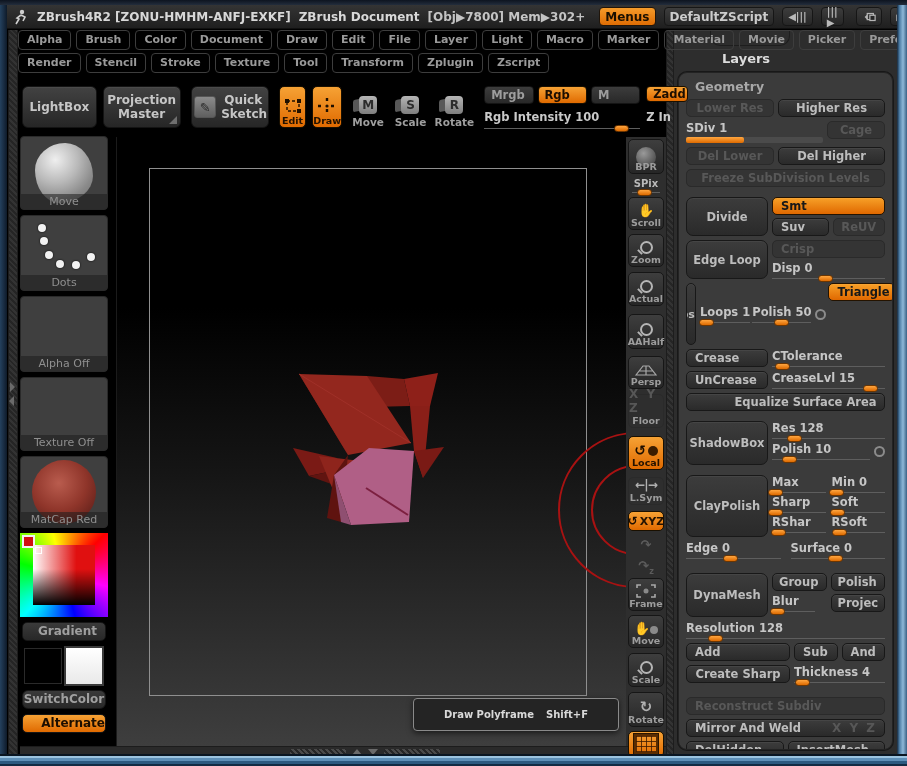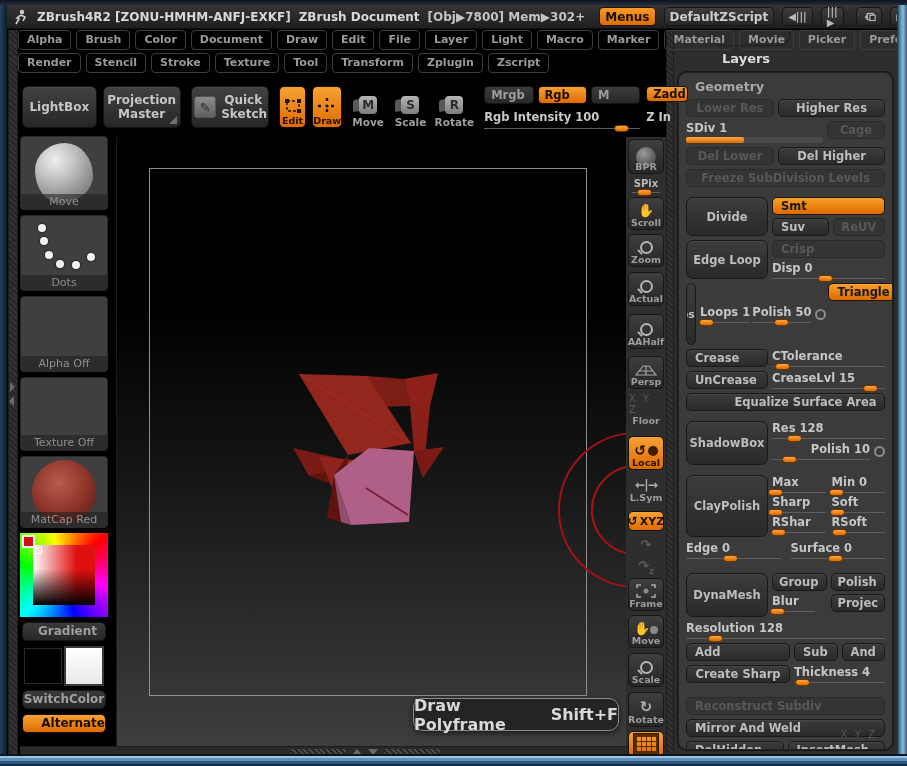--- a/index.html
+++ b/index.html
@@ -63,21 +63,21 @@
   .tray-btn { width:80px; margin:0 0 5px 2px; height:19px; border-radius:5px; border:1px solid #161616; background:linear-gradient(#3a3a3a,#282828); color:#9f9f9f; font-size:12px; font-weight:bold; text-align:center; line-height:17px; }
   .tray-btn.orange { background:linear-gradient(#f6a235,#e06a00); color:#1c0e00; width:84px; }
   .swatches { position:relative; height:40px; margin-bottom:4px; }
   .sw-black { position:absolute; left:4px; top:2px; width:38px; height:36px; background:#000; border:1px solid #2a2a2a; }
   .sw-white { position:absolute; left:44px; top:0px; width:40px; height:40px; background:linear-gradient(#ffffff,#e9e9e9); border:2px solid #3a3a3a; }
 
   
   .canvas { position:absolute; left:116px; top:137px; width:510px; height:609px; background:linear-gradient(#000 0%,#000 28%,#151515 55%,#3e3e3e 100%); overflow:hidden; z-index:10; border-left:1px solid #1b1b1b; }
   .doc-frame { position:absolute; left:32px; top:31px; width:438px; height:528px; border:1px solid #8f8f8f; }
   .ring { position:absolute; border:2px solid #a81212; border-radius:50%; }
-  .tooltip { position:absolute; left:296px; top:561px; width:206px; height:33px; background:#242424; border:1px solid #8a8a8a; border-radius:10px; display:flex; align-items:center; justify-content:center; gap:12px; color:#d9d9d9; font-size:16px; font-weight:bold; box-shadow:0 2px 6px rgba(0,0,0,.6); }
+  .tooltip { position:absolute; left:296px; top:561px; width:206px; height:33px; background:#242424; border:1px solid #8a8a8a; border-radius:4px; display:flex; align-items:center; justify-content:center; gap:12px; color:#d9d9d9; font-size:10px; font-weight:bold; box-shadow:0 2px 6px rgba(0,0,0,.6); }
 
   .bottom-div { position:absolute; left:20px; top:746px; width:648px; height:9px; background:#2a2a2a; border-top:1px solid #1c1c1c; z-index:15; }
   .hatch { position:absolute; top:2px; height:5px; width:56px; background:repeating-linear-gradient(45deg,#4a4a4a 0 2px,#262626 2px 4px); }
   .tri { position:absolute; top:2px; width:0; height:0; border-left:5px solid transparent; border-right:5px solid transparent; }
 
   
   .rstrip { position:absolute; left:626px; top:137px; width:42px; height:609px; background:#2e2e2e; z-index:20; }
   .rs-btn { position:absolute; left:2px; width:36px; border-radius:5px; border:1px solid #161616; background:linear-gradient(#3e3e3e,#262626); color:#9d9d9d; font-size:9.5px; font-weight:bold; display:flex; flex-direction:column; align-items:center; justify-content:flex-end; padding-bottom:1px; }
   .rs-btn.orange { background:linear-gradient(#f6a235,#e06a00); color:#241200; border-color:#1a1000; }
   .rs-plain { position:absolute; left:2px; width:36px; color:#b9b9b9; font-size:10px; font-weight:bold; text-align:center; background:none; border:none; }
@@ -100,21 +100,21 @@
   .g-row { display:flex; gap:4px; margin:0 7px 4px 7px; align-items:stretch; }
   .gb { height:18px; border-radius:5px; border:1px solid #181818; background:linear-gradient(#3c3c3c,#2a2a2a); color:#bdbdbd; font-size:11.5px; font-weight:bold; text-align:center; line-height:16px; box-shadow:0 1px 0 rgba(255,255,255,.05) inset; padding:0 4px; white-space:nowrap; overflow:hidden; }
   .gb.dis { color:#585858; background:#343434; border-color:#2a2a2a; box-shadow:none; }
   .gb.orange { background:linear-gradient(#f7a028,#e06800); color:#181818; border-color:#241300; }
   .gbig { display:flex; align-items:center; justify-content:center; border-radius:7px; line-height:normal; }
   .gsl { display:flex; flex-direction:column; justify-content:center; min-width:0; }
   .gsl .lab { font-size:11.5px; font-weight:bold; color:#c6c6c6; white-space:nowrap; }
   .gsl .trk { margin-top:3px; }
   .circ { width:11px; height:11px; border:2px solid #8b8b8b; border-radius:50%; align-self:center; flex:none; }
   .sp6 { height:6px; } .sp10 { height:10px; }
-  .axes { color:#575757; font-size:10px; font-weight:normal; letter-spacing:2px; position:absolute; right:8px; top:2px;margin-top:8px; }
+  .axes { color:#575757; font-size:12px; font-weight:bold; letter-spacing:2px; position:absolute; right:8px; top:2px; }
   .fill-trk { position:relative; height:6px; background:#4b4b4b; border-radius:2px; margin-top:2px; }
   .fill { height:100%; width:42%; background:linear-gradient(#ffa640,#dd6a00); border-radius:2px; }
 </style>
 </head>
 <body>
 <div id="app">
 
 <div class="edge-top"></div>
 <div class="edge-left"></div>
 <div class="edge-right"></div>
@@ -509,21 +509,21 @@
 
     <div class="g-row">
       <div class="gb gbig" style="width:82px;height:44px;">ShadowBox</div>
       <div style="flex:1;display:flex;flex-direction:column;gap:3px;">
         <div class="gsl">
           <span class="lab">Res 128</span>
           <div class="trk">
                 <div class="hd" style="left:20%;"></div>
               </div>
         </div>
-        <div style="display:flex;gap:4px;text-align:right;">
+        <div style="display:flex;gap:4px;">
           <div class="gsl" style="flex:1;">
             <span class="lab">Polish 10</span>
             <div class="trk">
                   <div class="hd" style="left:18%;"></div>
                 </div>
           </div>
           <span class="circ"></span>
         </div>
       </div>
     </div>

